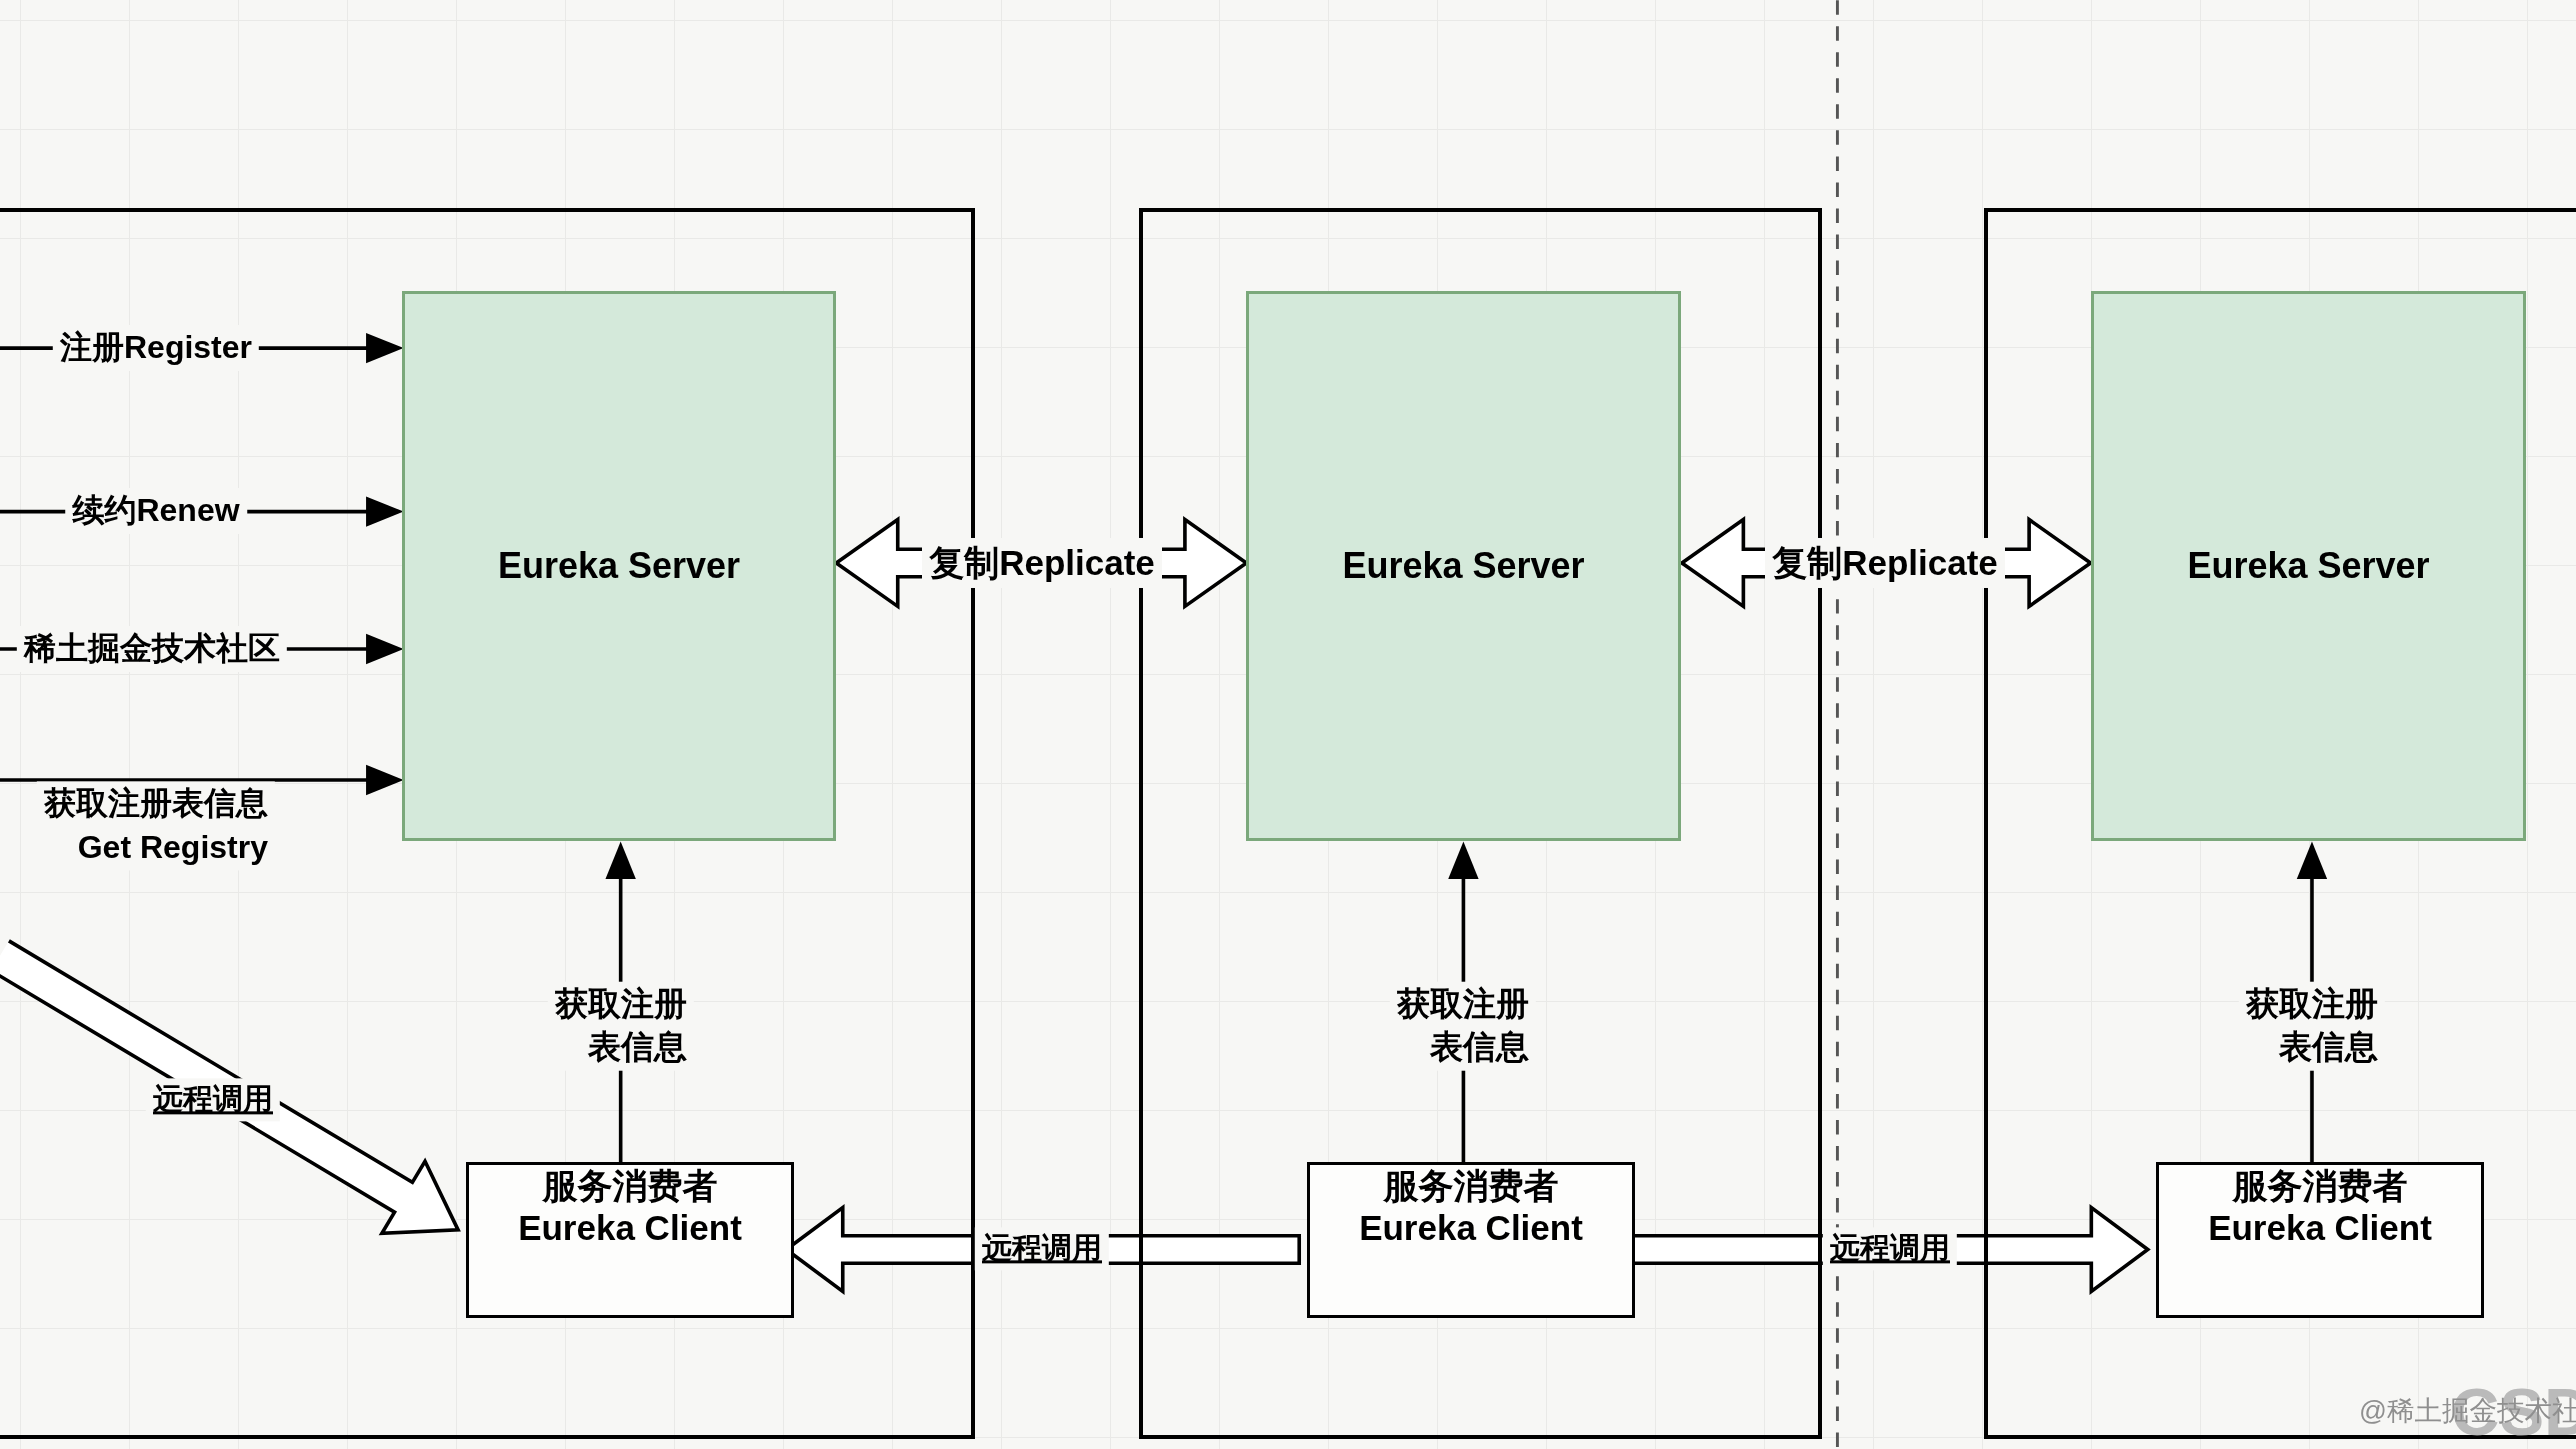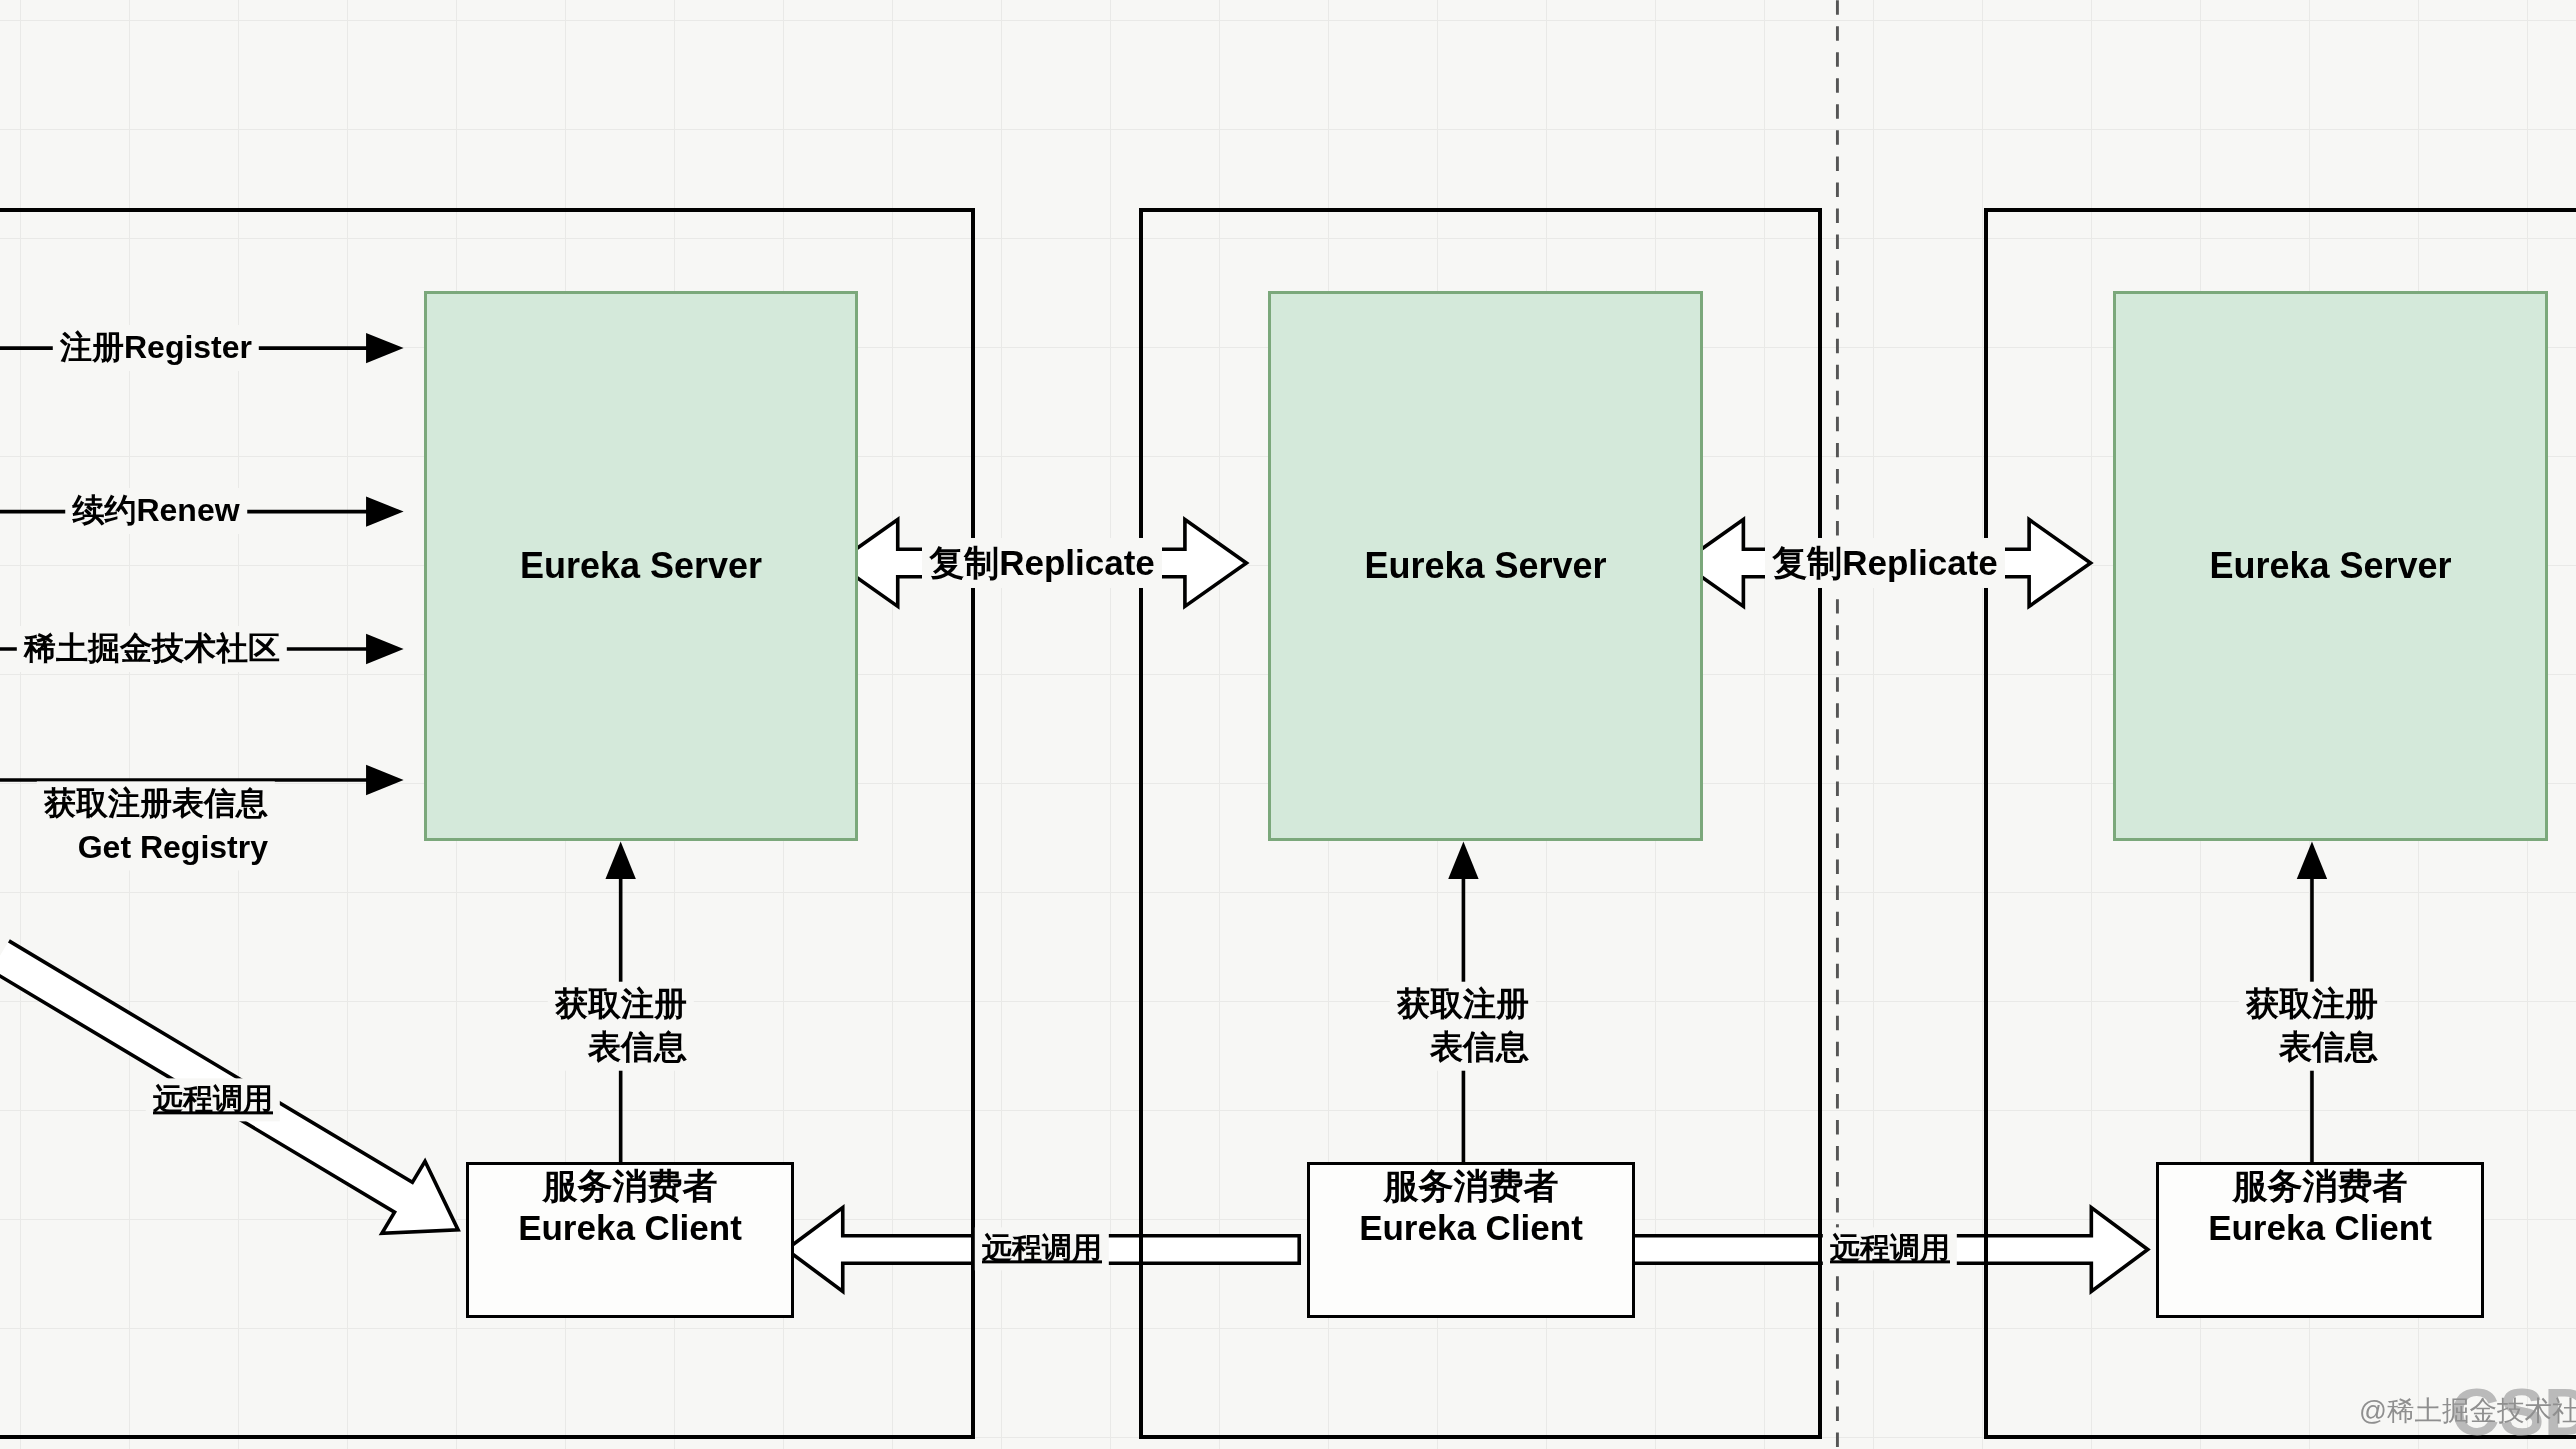--- a/index.html
+++ b/index.html
@@ -20,21 +20,21 @@
   svg.layer{position:absolute;left:0;top:0;}
   .title{
     transform:translate(-50%,-50%);
     font-size:75px;font-weight:bold;letter-spacing:0px;white-space:nowrap;
   }
   .container-box{
     border:4.3px solid #000;background:transparent;box-sizing:border-box;
   }
   .server-box{
     background:#d4e9da;border:3.6px solid #7ba87b;box-sizing:border-box;
-    display:flex;align-items:center;justify-content:center;margin-left:22px;
+    display:flex;align-items:center;justify-content:center;
   }
   .server-box .server-label{font-size:36px;font-weight:bold;white-space:nowrap;}
   .client-box{
     background:#fdfdfc;border:3.6px solid #000;box-sizing:border-box;
     display:flex;justify-content:center;text-align:center;margin-left:8px;
   }
   .client-box .client-label{font-size:35px;font-weight:bold;line-height:1.2;white-space:pre-line;}
   .lbl{
     position:absolute;transform:translate(-50%,-50%);
     background:#f7f7f5;

